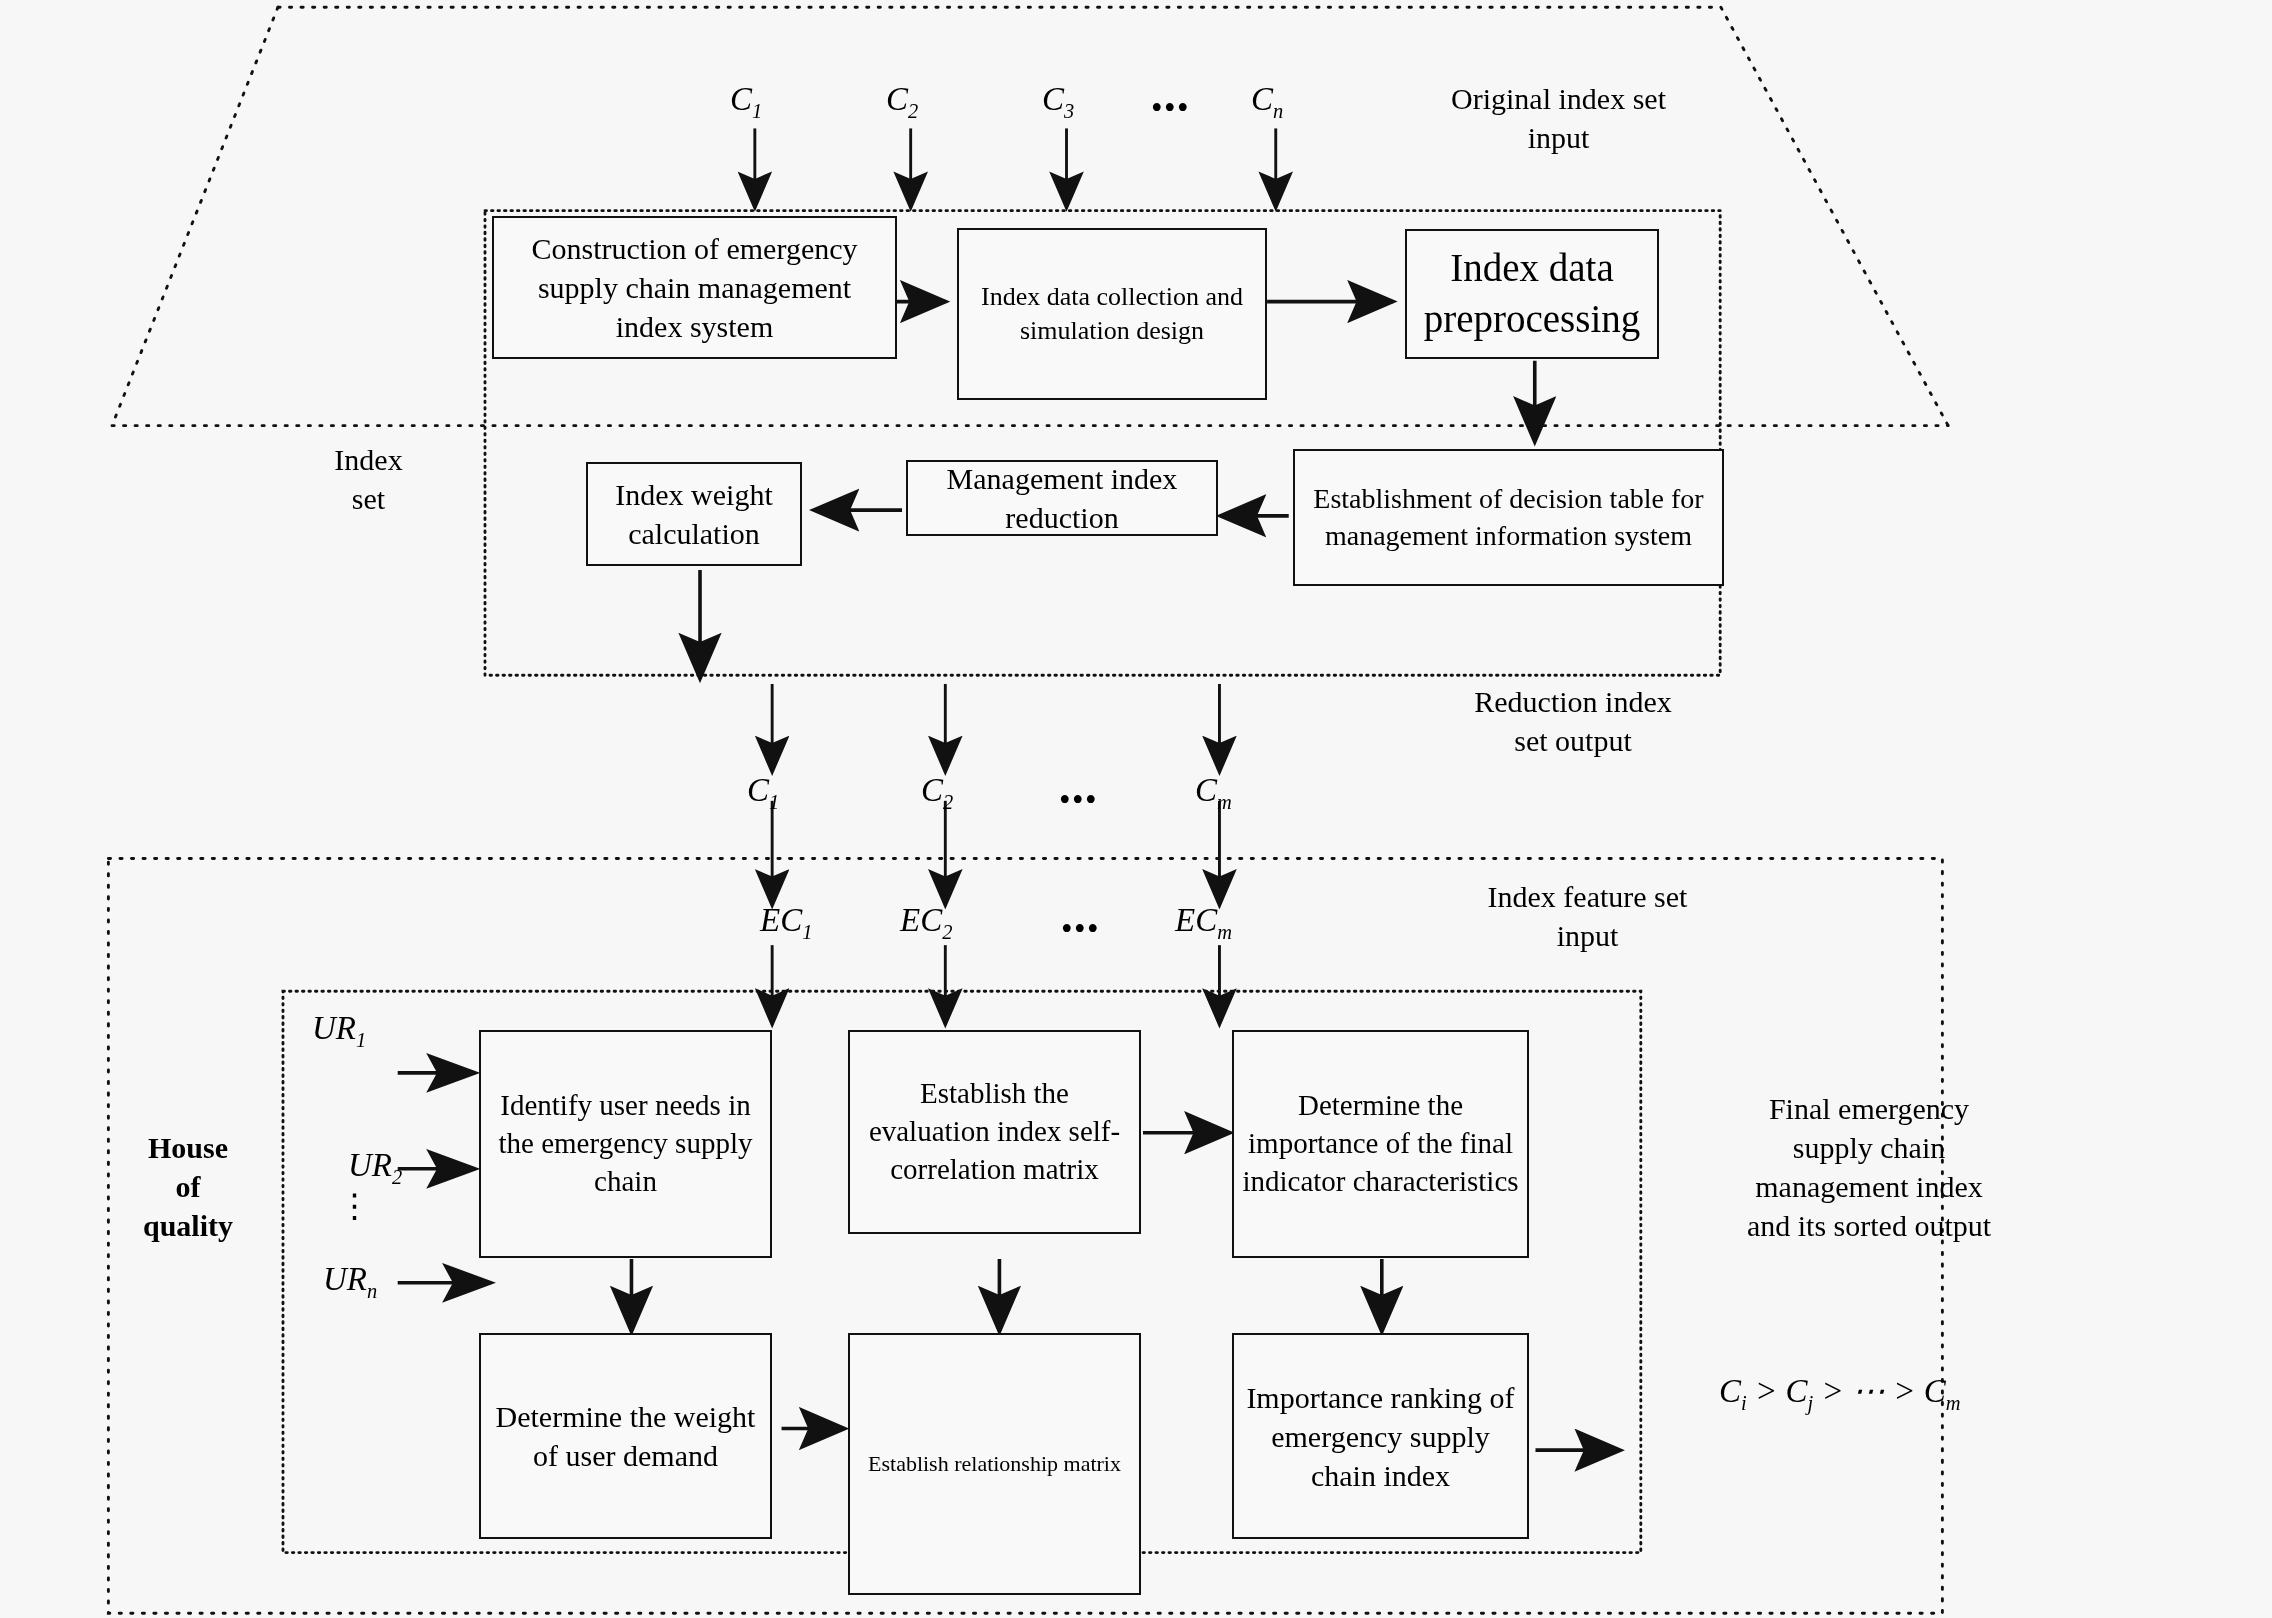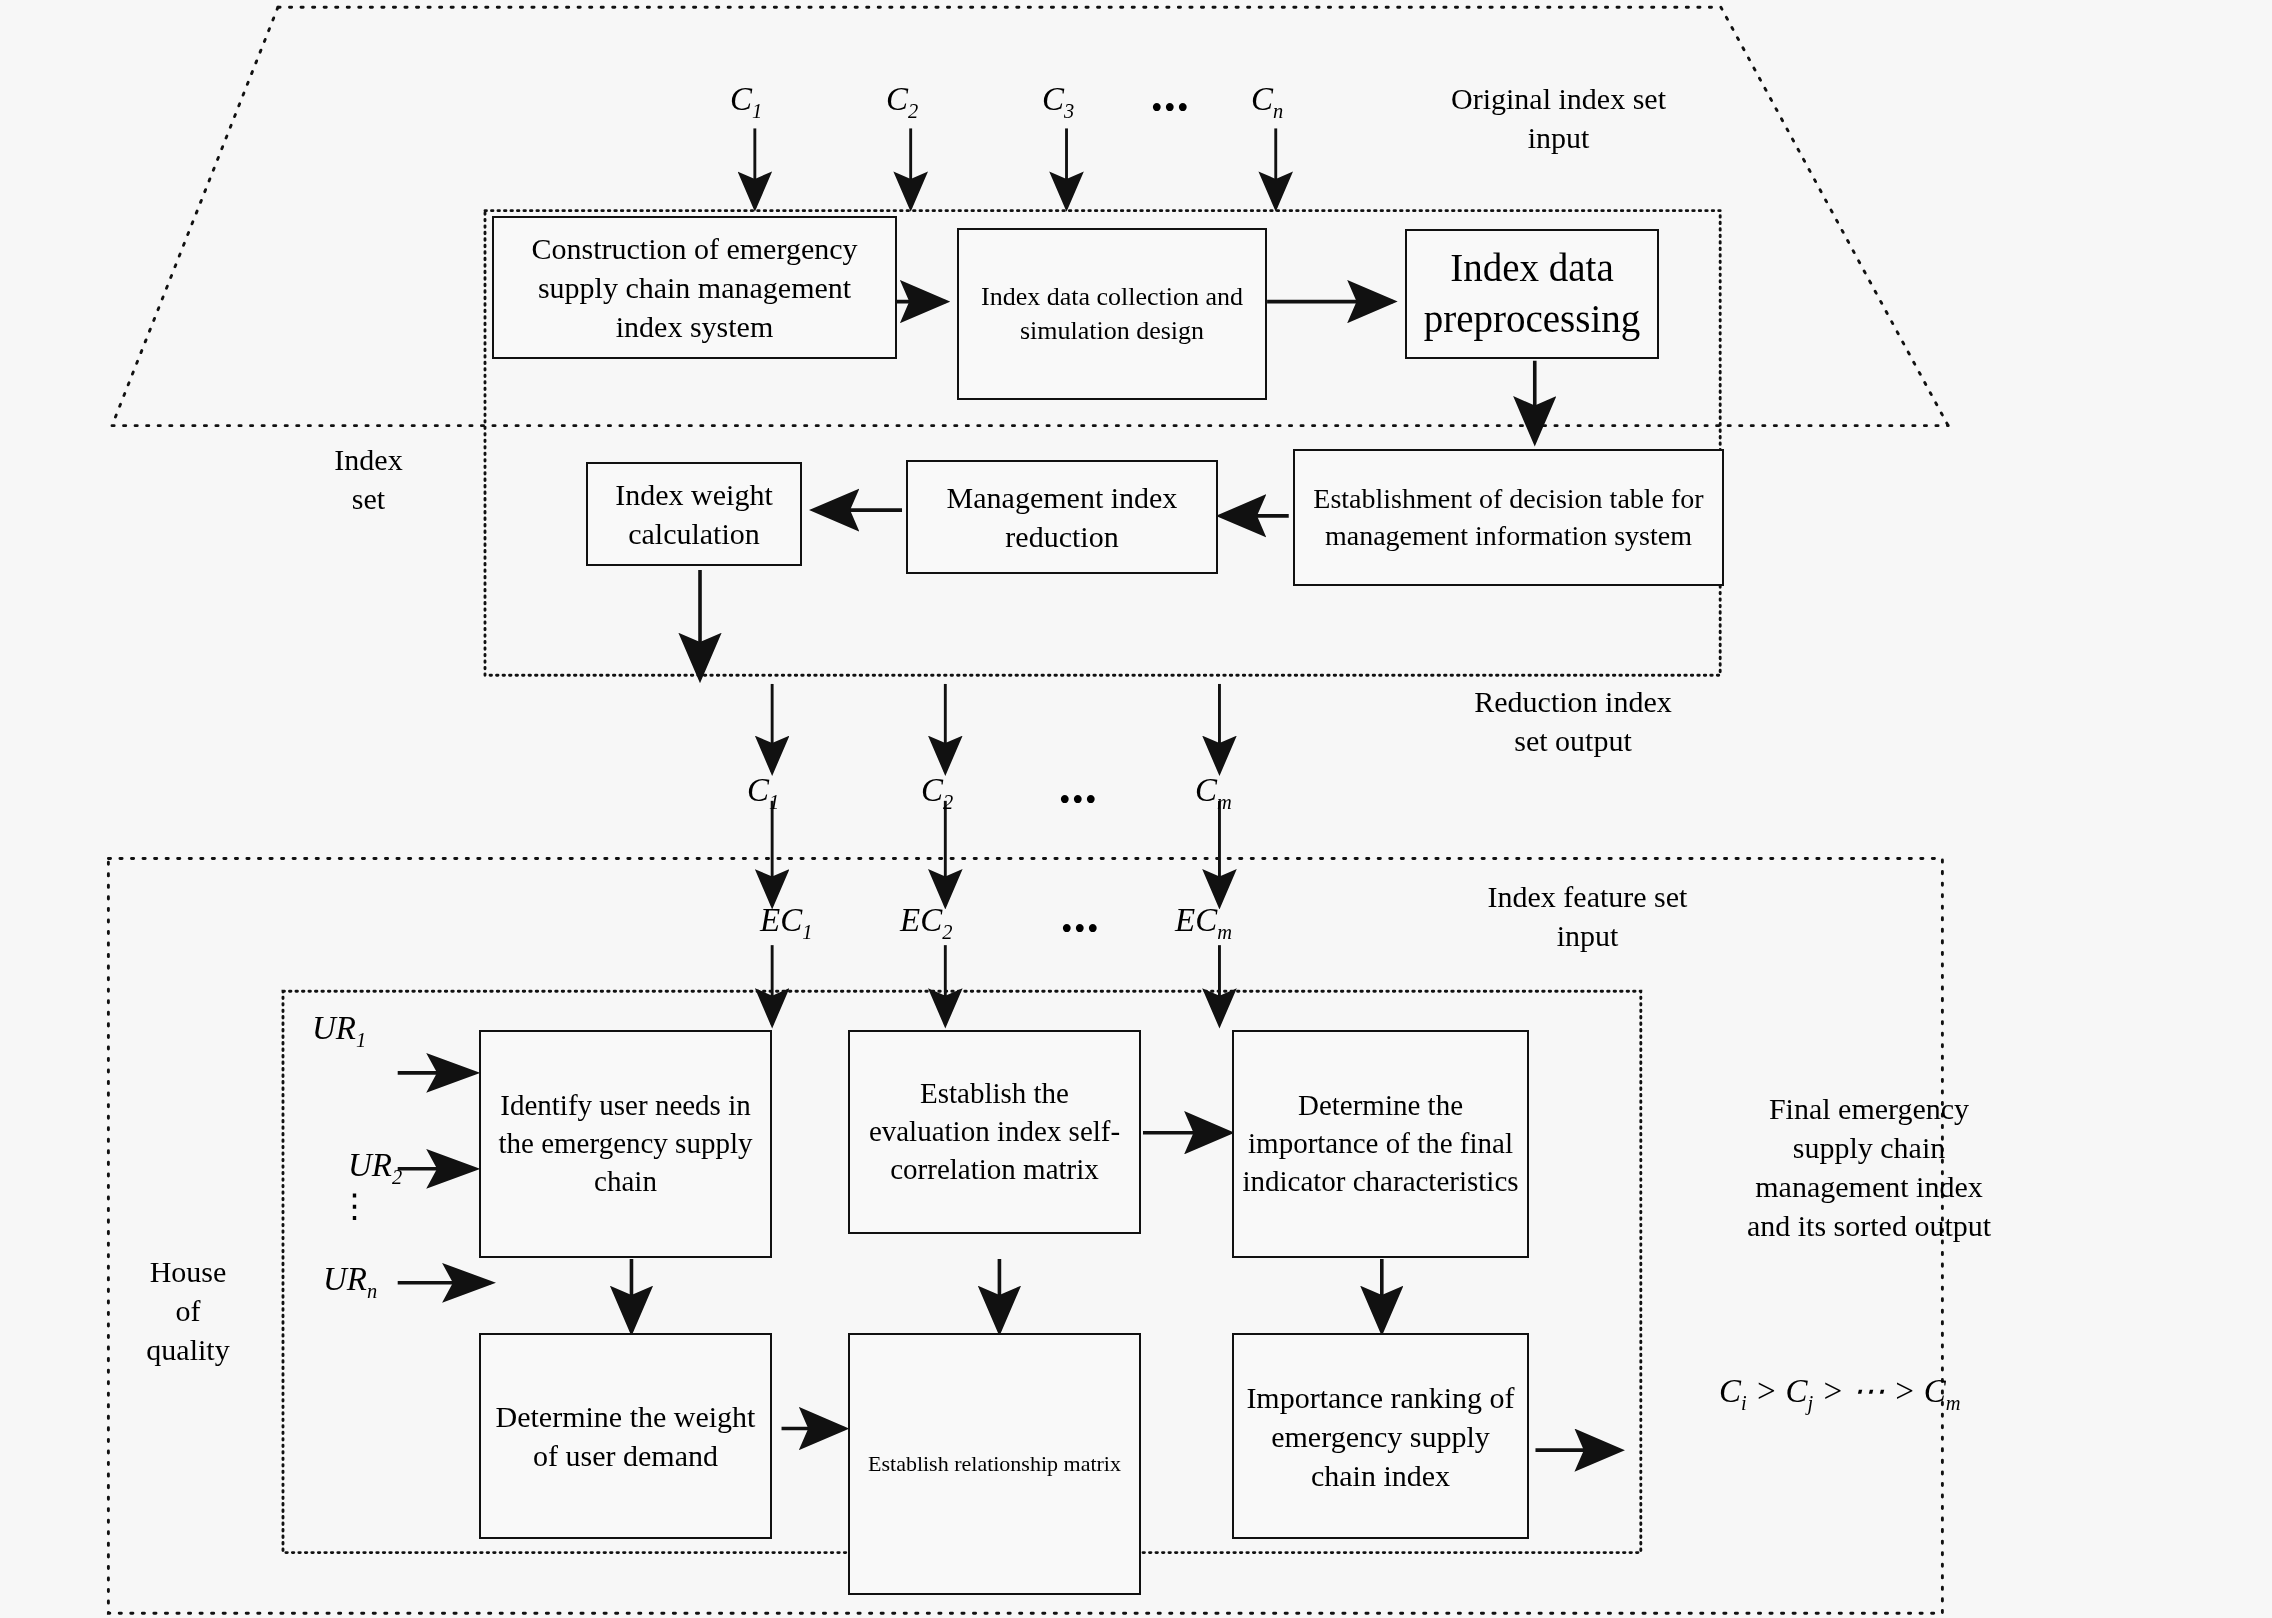--- a/index.html
+++ b/index.html
@@ -164,21 +164,21 @@
 input</div>
 
   <div class="lbl" style="left:1667px;top:1089px;width:404px;">Final emergency
 supply chain
 management index
 and its sorted output</div>
 
   <div class="lbl" style="left:289px;top:440px;width:159px;">Index
 set</div>
 
-  <div class="lbl" style="left:94px;top:1252px;width:188px;">House
+  <div class="lbl" style="left:94px;top:1128px;width:188px;font-weight:bold;">House
 of
 quality</div>
 
   <div class="mathlbl" style="left:730px;top:81px;">
     <span>C</span><sub>1</sub>
   </div>
   <div class="mathlbl" style="left:886px;top:81px;">
     <span>C</span><sub>2</sub>
   </div>
   <div class="mathlbl" style="left:1042px;top:81px;">
@@ -198,21 +198,21 @@
   </div>
 
   <div class="box" style="left:1405px;top:229px;width:254px;height:130px;font-size:39px;">
     <span>Index data preprocessing</span>
   </div>
 
   <div class="box" style="left:1293px;top:449px;width:431px;height:137px;font-size:28px;">
     <span>Establishment of decision table for management information system</span>
   </div>
 
-  <div class="box" style="left:906px;top:460px;width:312px;height:114px;font-size:30px;">
+  <div class="box" style="left:906px;top:460px;width:312px;height:76px;font-size:30px;">
     <span>Management index reduction</span>
   </div>
 
   <div class="box" style="left:586px;top:462px;width:216px;height:104px;font-size:30px;">
     <span>Index weight calculation</span>
   </div>
 
   <div class="mathlbl" style="left:747px;top:772px;">
     <span>C</span><sub>1</sub>
   </div>

